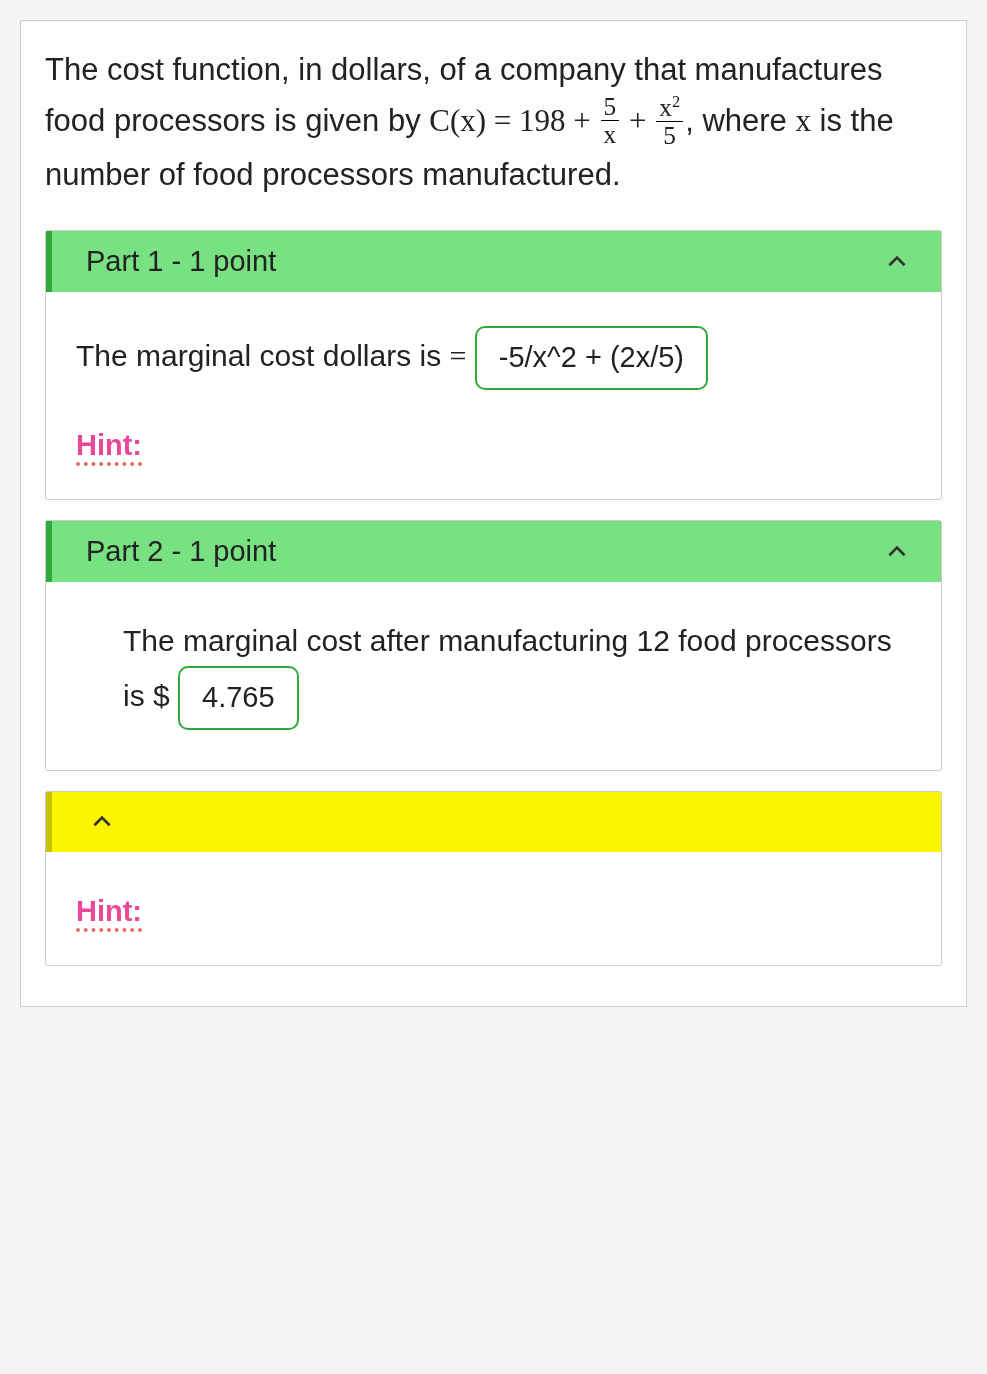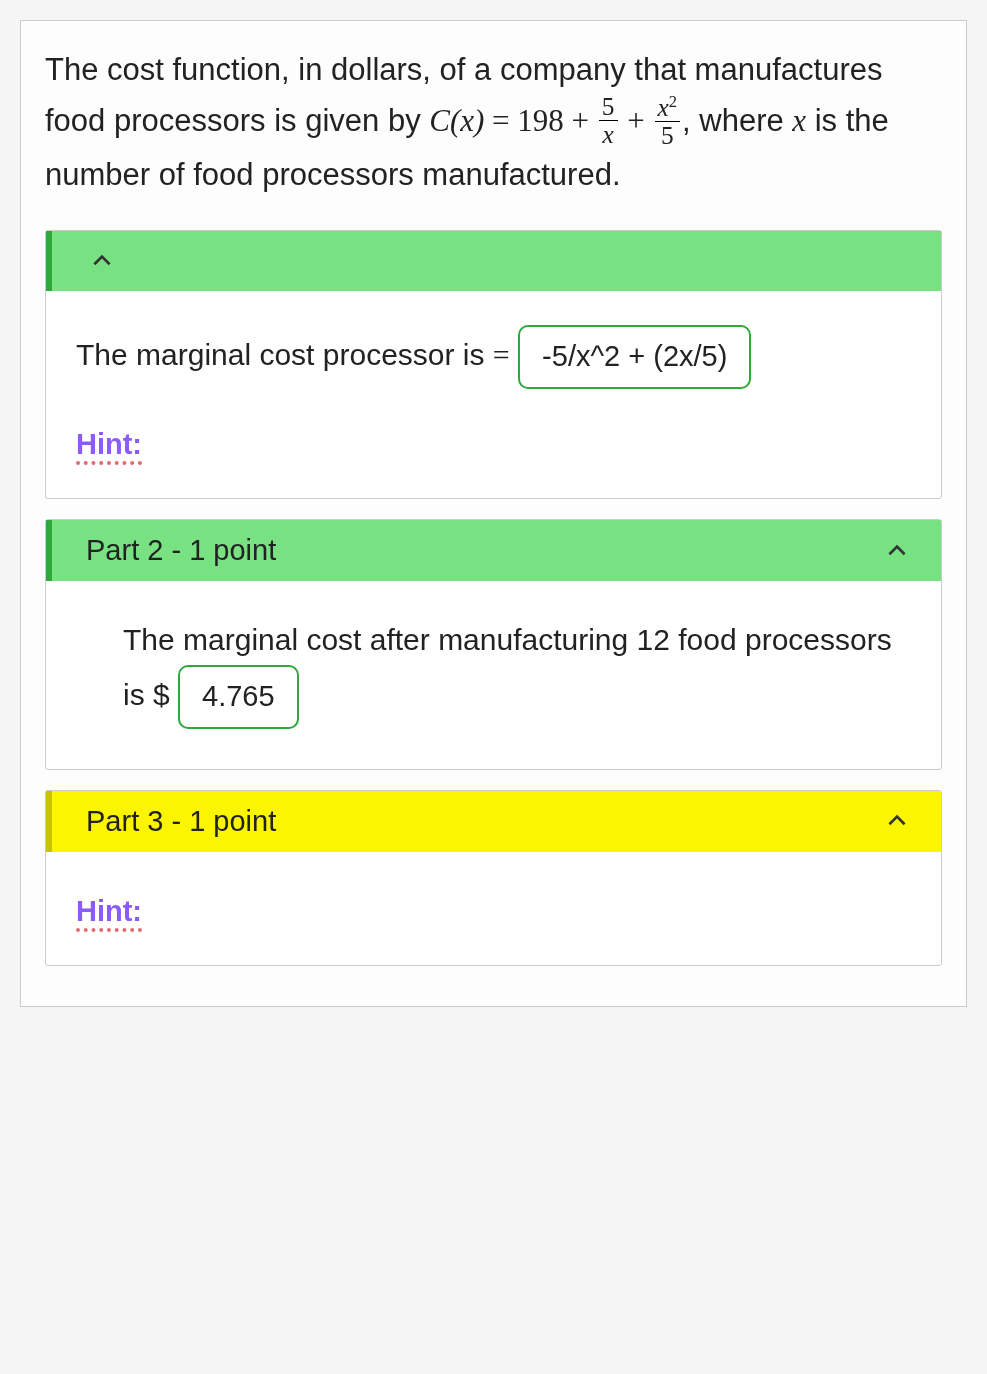--- a/index.html
+++ b/index.html
@@ -14,21 +14,21 @@
     margin: 20px;
     border: 1px solid #ccc;
     background: #fdfdfd;
     padding: 24px 24px 40px 24px;
   }
   .prompt-text {
     font-size: 31px;
     line-height: 1.6;
     margin-bottom: 30px;
   }
-  .math { font-family: "Times New Roman", Times, serif; font-style: italic; }
+  .math { font-family: "Times New Roman", Times, serif; }
   .frac {
     display: inline-block;
     vertical-align: middle;
     text-align: center;
     font-style: normal;
     font-family: "Times New Roman", Times, serif;
     font-size: 0.82em;
     line-height: 1.05;
     margin: 0 2px;
     position: relative;
@@ -86,21 +86,21 @@
     vertical-align: middle;
     background: #fff;
   }
   .input-box.correct { border-color: #2faa3a; }
   .input-box.wrong {
     border-color: #e46b6b;
     box-shadow: 0 0 10px 4px rgba(228,107,107,0.55);
     min-width: 200px;
   }
   .hint {
-    color: #8b5cf6;
+    color: #ec4899;
     font-size: 29px;
     font-weight: bold;
     text-decoration: underline;
     text-decoration-style: dotted;
     text-decoration-color: #e46b6b;
     text-underline-offset: 6px;
     border-bottom: 4px dotted #e46b6b;
     display: inline-block;
     line-height: 1;
     padding-bottom: 2px;
@@ -113,29 +113,30 @@
 
 <div class="container">
 
   <div class="prompt-text">
     <span>The cost function, in dollars, of a company that manufactures food processors is given by </span>
     <span class="math">C(x)</span><span class="math" style="font-style:normal;"> = </span><span class="math" style="font-style:normal;">198</span><span class="math" style="font-style:normal;"> + </span><span class="frac"><span class="num">5</span><span class="den math">x</span></span><span class="math" style="font-style:normal;"> + </span><span class="frac"><span class="num"><span class="math">x</span><span class="sup">2</span></span><span class="den">5</span></span><span>, where </span><span class="math">x</span><span> is the number of food processors manufactured.</span>
   </div>
 
   <div class="part">
     <div class="part-header green">
+      <span>Part 1 - 1 point</span>
       <span class="chevron">
         <svg viewBox="0 0 24 24">
             <polyline points="5 15 12 8 19 15"></polyline>
           </svg>
       </span>
     </div>
     <div class="part-body">
       <div class="answer-line">
-        <span>The marginal cost processor is </span><span class="math" style="font-style:normal;">=</span>
+        <span>The marginal cost dollars is </span><span class="math" style="font-style:normal;">=</span>
         <span class="input-box correct">-5/x^2 + (2x/5)</span>
       </div>
       <div>
         <span class="hint">Hint:</span>
       </div>
     </div>
   </div>
 
   <div class="part">
     <div class="part-header green">
@@ -149,21 +150,20 @@
     <div class="part-body">
       <div class="answer-line" style="margin-bottom:10px;margin-left:47px;">
         <span>The marginal cost after manufacturing 12 food processors is $</span>
         <span class="input-box correct">4.765</span>
       </div>
     </div>
   </div>
 
   <div class="part" style="margin-bottom:0;">
     <div class="part-header yellow">
-      <span>Part 3 - 1 point</span>
       <span class="chevron">
         <svg viewBox="0 0 24 24">
             <polyline points="5 15 12 8 19 15"></polyline>
           </svg>
       </span>
     </div>
     <div class="part-body">
       <div>
         <span class="hint">Hint:</span>
       </div>

